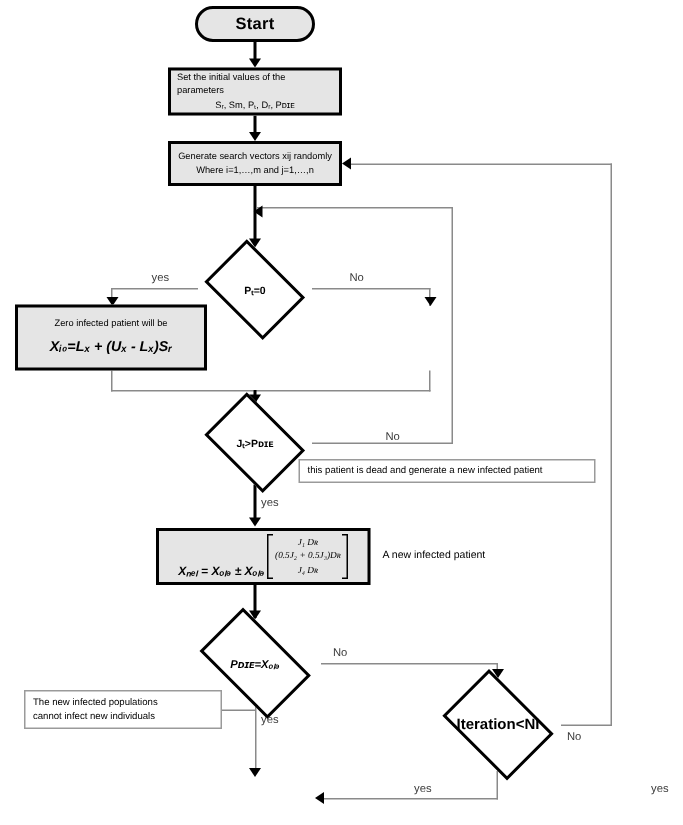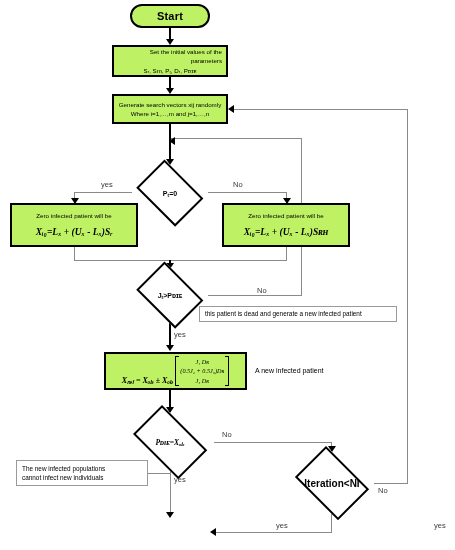--- a/index.html
+++ b/index.html
@@ -19,22 +19,22 @@
     overflow: hidden;
   }
   
   .node {
     position: absolute;
     box-sizing: border-box;
     display: flex;
     flex-direction: column;
     align-items: center;
     justify-content: center;
-    text-align: right;
-    background: #bef264;
+    text-align: left;
+    background: #e5e5e5;
     z-index: 3;
   }
   .terminal {
     border: 2px solid #000000;
     border-radius: 14px;
     font-size: 11px;
     font-weight: bold;
     letter-spacing: 0.2px;
   }
   .process {
@@ -115,21 +115,21 @@
   
   .elabel {
     position: absolute;
     font-size: 7.5px;
     color: #3a3a3a;
     z-index: 4;
     white-space: nowrap;
     background: transparent;
   }
   
-  .mi { font-family: Liberation Serif, serif; font-style: italic; font-weight: bold; }
+  .mi { font-family: Liberation Sans, sans-serif; font-style: italic; font-weight: bold; }
   .side-text {
     position: absolute;
     font-size: 7px;
     z-index: 4;
     white-space: nowrap;
   }
   .matrix {
     display: inline-flex;
     align-items: center;
     vertical-align: middle;
@@ -177,24 +177,20 @@
   <div class="diamond" style="left:131px; top:165px; width:78px; height:56px;">
     <div class="dshape"></div>
     <div class="dlabel">Pₜ=0</div>
   </div>
 
   <div class="node process" style="left:10px; top:203px; width:128px; height:44px; font-size:6.2px;">
     <span class="l1">Zero infected patient will be</span>
     <span class="l2 mi" style="font-size:9.5px; margin-top:4px;">Xᵢ₀=Lₓ + (Uₓ - Lₓ)Sᵣ</span>
   </div>
 
-  <div class="node process" style="left:222px; top:203px; width:128px; height:44px; font-size:6.2px;">
-    <span class="l1">Zero infected patient will be</span>
-    <span class="l2 mi" style="font-size:9.5px; margin-top:4px;">Xᵢ₀=Lₓ + (Uₓ - Lₓ)Sʀʜ</span>
-  </div>
 
   <div class="diamond" style="left:131px; top:267px; width:78px; height:56px;">
     <div class="dshape"></div>
     <div class="dlabel">Jₜ&gt;Pᴅɪᴇ</div>
   </div>
 
   <div class="node note" style="left:199px; top:306px; width:198px; height:16px; justify-content:center;">
     <span>this patient is dead and generate a new infected patient</span>
   </div>
 

